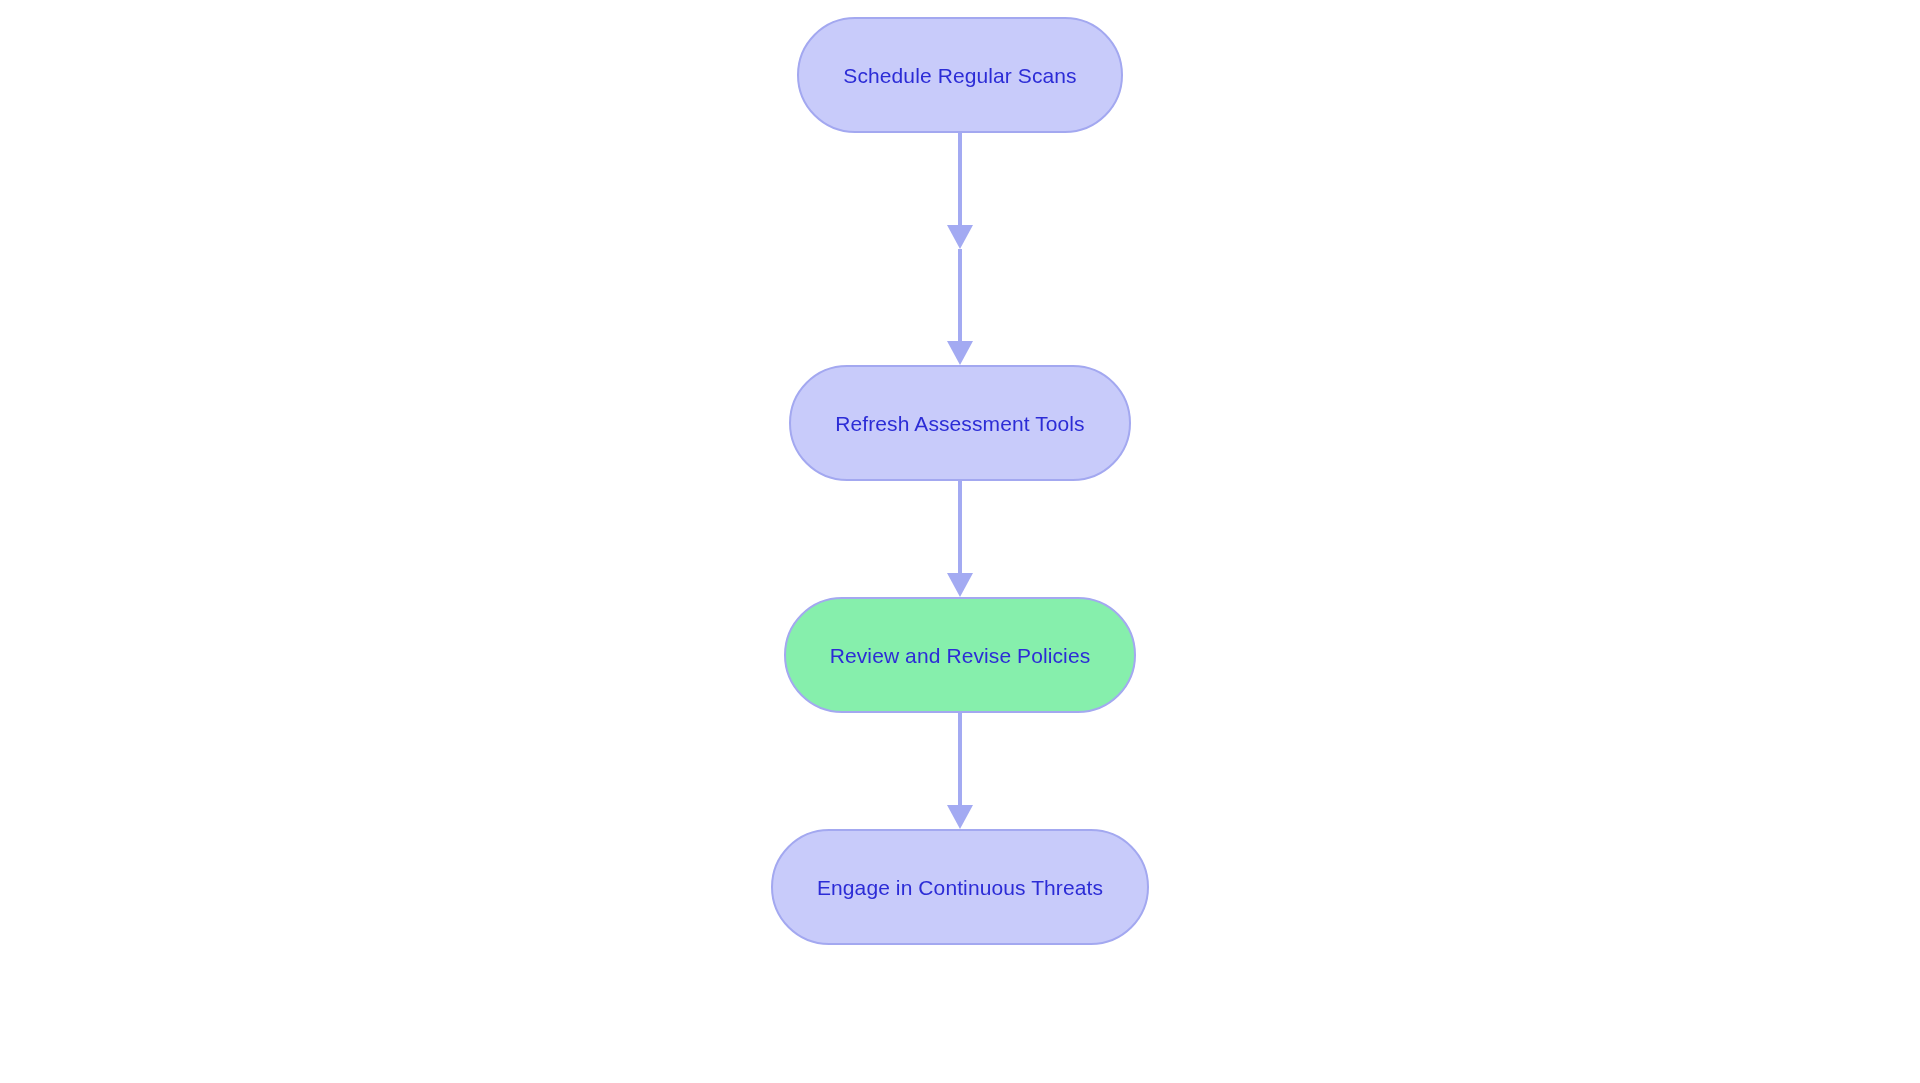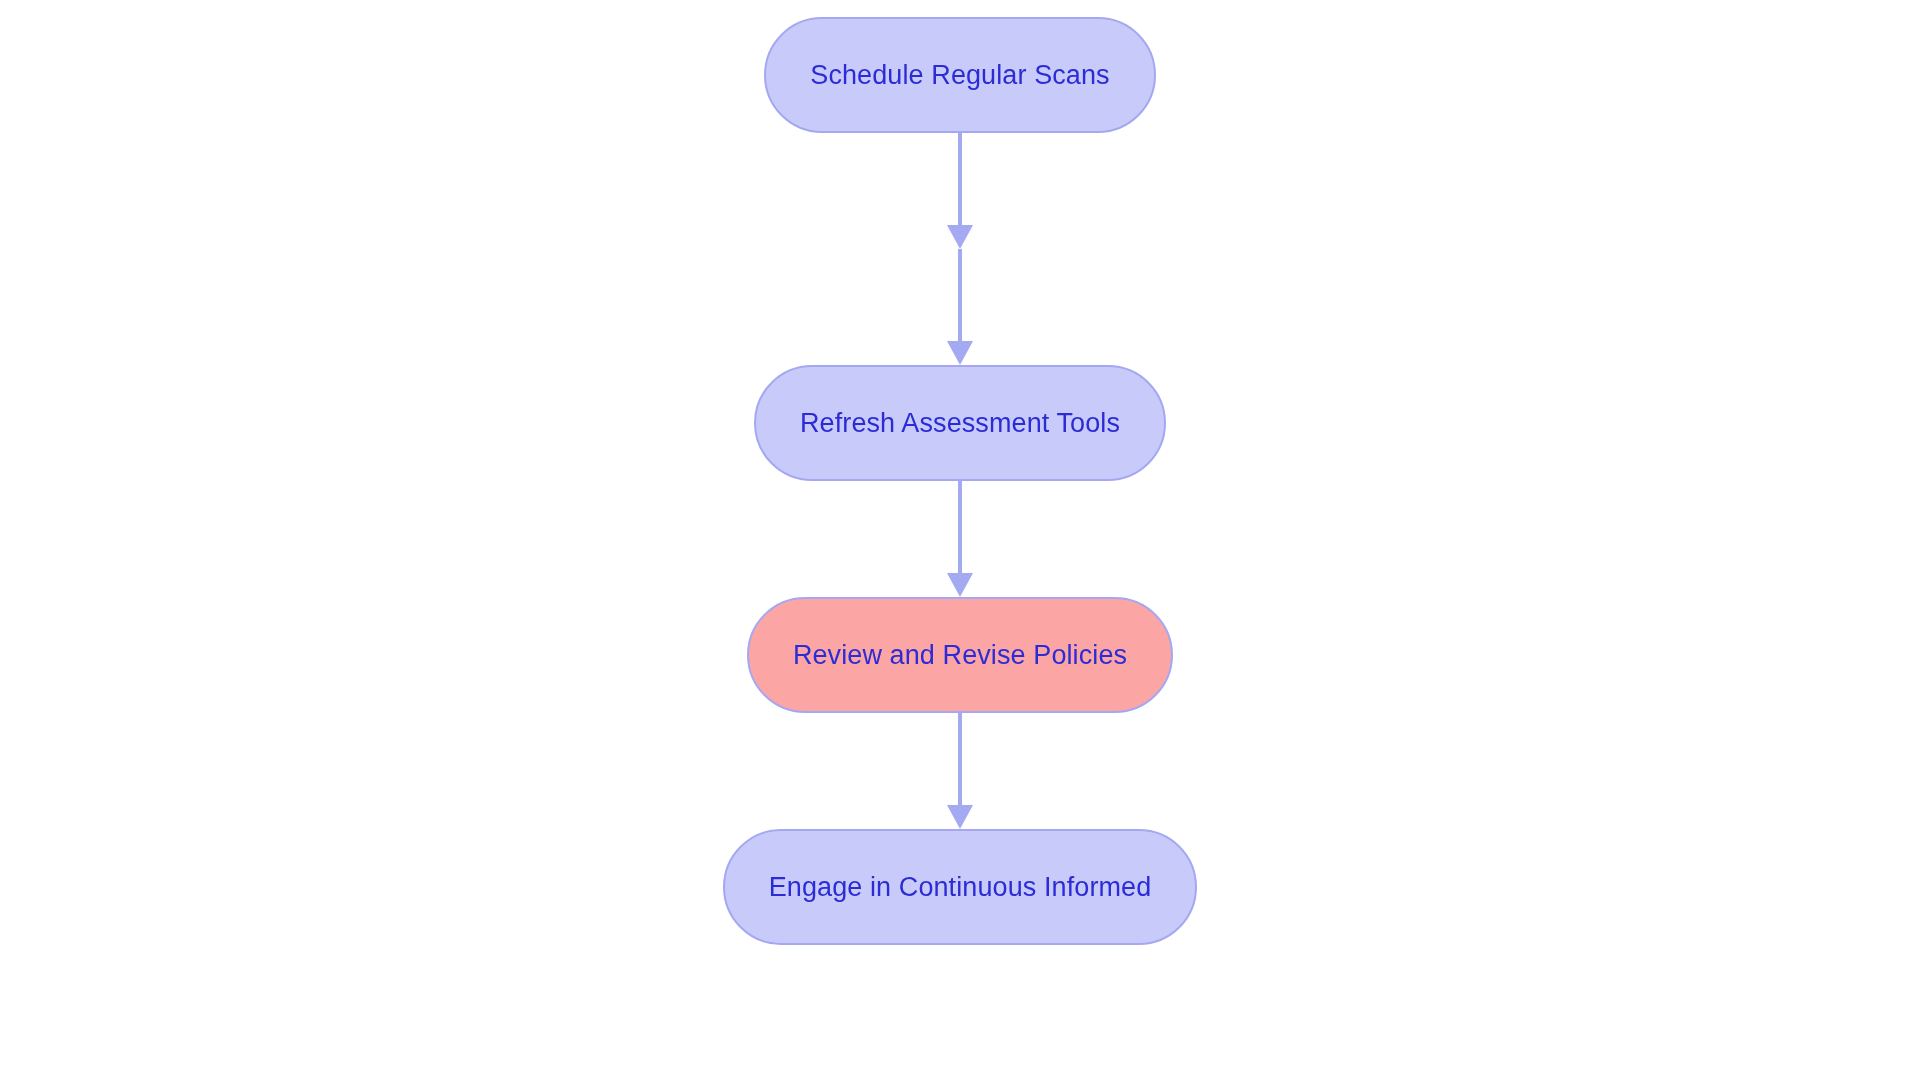--- a/index.html
+++ b/index.html
@@ -42,21 +42,21 @@
     background: #c8cbfa;
     border: 2px solid #a3a8f0;
     display: flex;
     align-items: center;
     justify-content: center;
     padding: 0 44px;
     flex: 0 0 auto;
   }
 
   .node-label {
-    font-size: 27px;
+    font-size: 21px;
     line-height: 1;
     font-weight: 400;
     color: #2c2cd6;
     white-space: nowrap;
     letter-spacing: 0.1px;
     font-family: "Liberation Sans", "DejaVu Sans", sans-serif;
   }
 
   
   .connector {
@@ -114,27 +114,27 @@
 
     <div class="node" style="background: rgb(200, 203, 250); border-color: rgb(163, 168, 240);">
       <span class="node-label" style="color: rgb(44, 44, 214);">Refresh Assessment Tools</span>
     </div>
 
     <div class="connector">
       <div class="connector-line" style="background: rgb(163, 170, 242);"></div>
       <div class="connector-head" style="border-top-color: rgb(163, 170, 242);"></div>
     </div>
 
-    <div class="node" style="background: #fca5a5; border-color: rgb(163, 168, 240);">
+    <div class="node" style="background: #86efac; border-color: rgb(163, 168, 240);">
       <span class="node-label" style="color: rgb(44, 44, 214);">Review and Revise Policies</span>
     </div>
 
     <div class="connector">
       <div class="connector-line" style="background: rgb(163, 170, 242);"></div>
       <div class="connector-head" style="border-top-color: rgb(163, 170, 242);"></div>
     </div>
 
     <div class="node" style="background: rgb(200, 203, 250); border-color: rgb(163, 168, 240);">
-      <span class="node-label" style="color: rgb(44, 44, 214);">Engage in Continuous Informed</span>
+      <span class="node-label" style="color: rgb(44, 44, 214);">Engage in Continuous Threats</span>
     </div>
 
   </div>
 </div>
 
 </body></html>

